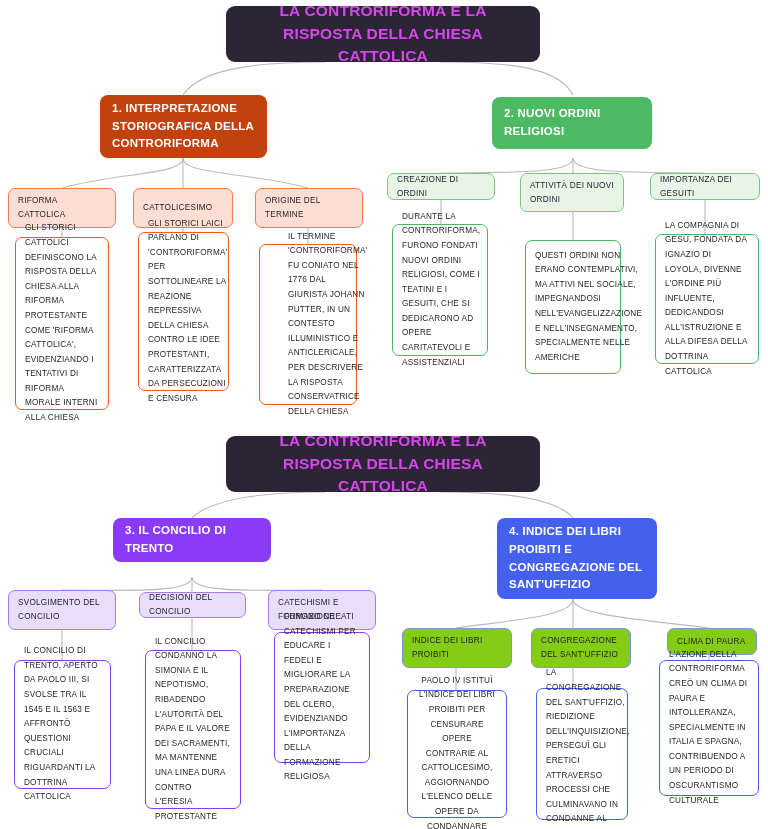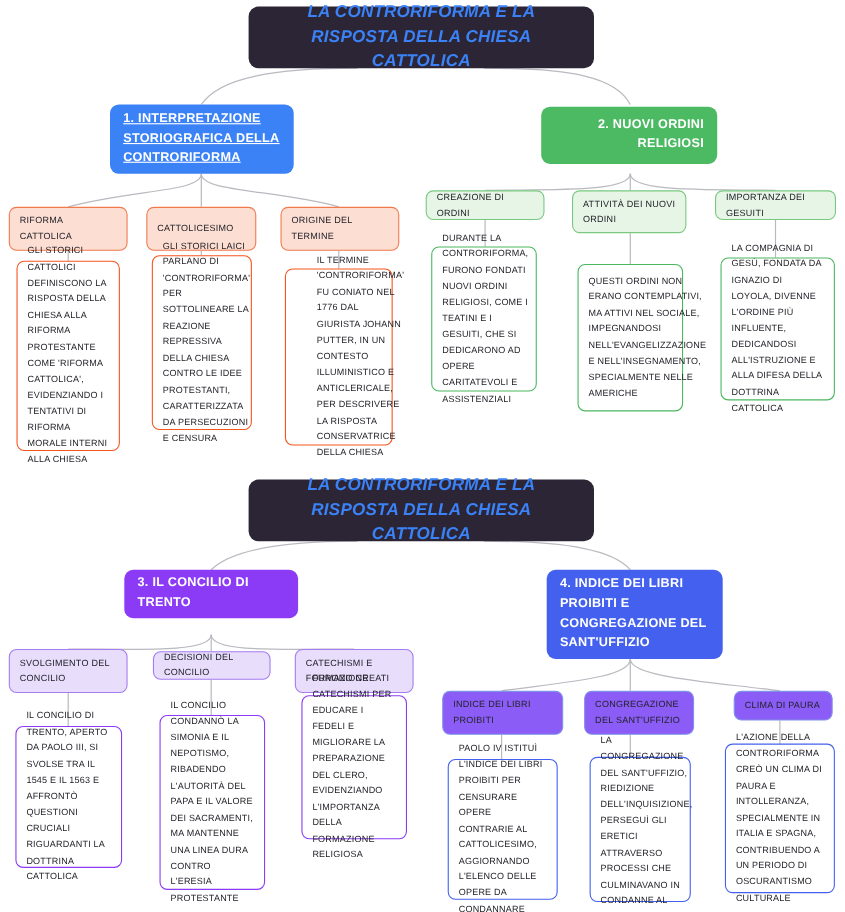--- a/index.html
+++ b/index.html
@@ -12,63 +12,62 @@
   }
   #canvas{position:absolute;left:0;top:0;width:768px;height:829px;}
   svg.links{position:absolute;left:0;top:0;width:768px;height:829px;pointer-events:none;}
   svg.links path{fill:none;stroke:#b9b9c0;stroke-width:1.1;}
 
   .node{position:absolute;box-sizing:border-box;border-radius:7px;}
 
   
   .root{
     background:#2b2536;
-    color:#3b82f6;
+    color:#d946ef;
     font-weight:bold;
     font-size:15.5px;
     letter-spacing:.2px;
     text-align:center;
     display:flex;align-items:center;justify-content:center;
     border-radius:9px;
     line-height:1.45;
     padding:6px 26px;
-    font-style:italic;
   }
 
   
   .cat{
     color:#ffffff;
     font-weight:bold;
     font-size:11.5px;
     letter-spacing:.25px;
     line-height:1.55;
     padding:9px 12px;
     display:flex;align-items:center;
     border-radius:8px;
   }
-  .cat.orange{background:#3b82f6;text-decoration:underline;}
-  .cat.green {background:#4cb963;text-align:right;}
+  .cat.orange{background:#c2410c;}
+  .cat.green {background:#4cb963;}
   .cat.purple{background:#8b3bf5;}
   .cat.blue  {background:#4361ee;}
 
   
   .pill{
     font-size:8.2px;
     letter-spacing:.25px;
     line-height:1.7;
     padding:7px 9px;
     display:flex;align-items:center;
     color:#23222b;
     border-width:1px;border-style:solid;
     border-radius:7px;
   }
   .pill.orange{background:#fcded2;border-color:#f07a4e;}
   .pill.green {background:#e6f5e6;border-color:#78c97f;}
   .pill.purple{background:#e8ddfb;border-color:#a57df0;}
-  .pill.blue  {background:#8b5cf6;border-color:#7f92e8;}
+  .pill.blue  {background:#84cc16;border-color:#7f92e8;}
 
   
   .leaf{
     background:#ffffff;
     font-size:8.2px;
     letter-spacing:.2px;
     line-height:1.78;
     padding:8px 9px;
     display:flex;align-items:center;
     color:#1e1d24;
@@ -159,21 +158,21 @@
 
   <div class="node pill purple" style="left:139px;top:592px;width:107px;height:26px;">DECISIONI DEL CONCILIO</div>
   <div class="node leaf purple" style="left:145px;top:650px;width:96px;height:159px;">IL CONCILIO CONDANNÒ LA SIMONIA E IL NEPOTISMO, RIBADENDO L'AUTORITÀ DEL PAPA E IL VALORE DEI SACRAMENTI, MA MANTENNE UNA LINEA DURA CONTRO L'ERESIA PROTESTANTE</div>
 
   <div class="node pill purple" style="left:268px;top:590px;width:108px;height:40px;">CATECHISMI E FORMAZIONE</div>
   <div class="node leaf purple" style="left:274px;top:632px;width:96px;height:131px;">FURONO CREATI CATECHISMI PER EDUCARE I FEDELI E MIGLIORARE LA PREPARAZIONE DEL CLERO, EVIDENZIANDO L'IMPORTANZA DELLA FORMAZIONE RELIGIOSA</div>
 
   <div class="node cat blue" style="left:497px;top:518px;width:160px;height:81px;">4. INDICE DEI LIBRI PROIBITI E CONGREGAZIONE DEL SANT'UFFIZIO</div>
 
   <div class="node pill blue" style="left:402px;top:628px;width:110px;height:40px;">INDICE DEI LIBRI PROIBITI</div>
-  <div class="node leaf blue" style="left:407px;top:690px;width:100px;height:128px;">PAOLO IV ISTITUÌ L'INDICE DEI LIBRI PROIBITI PER CENSURARE OPERE CONTRARIE AL CATTOLICESIMO, AGGIORNANDO L'ELENCO DELLE OPERE DA CONDANNARE</div>
+  <div class="node leaf blue" style="left:407px;top:690px;width:100px;height:128px;text-align:center;">PAOLO IV ISTITUÌ L'INDICE DEI LIBRI PROIBITI PER CENSURARE OPERE CONTRARIE AL CATTOLICESIMO, AGGIORNANDO L'ELENCO DELLE OPERE DA CONDANNARE</div>
 
   <div class="node pill blue" style="left:531px;top:628px;width:100px;height:40px;">CONGREGAZIONE DEL SANT'UFFIZIO</div>
   <div class="node leaf blue" style="left:536px;top:688px;width:92px;height:132px;">LA CONGREGAZIONE DEL SANT'UFFIZIO, RIEDIZIONE DELL'INQUISIZIONE, PERSEGUÌ GLI ERETICI ATTRAVERSO PROCESSI CHE CULMINAVANO IN CONDANNE AL ROGO</div>
 
   <div class="node pill blue" style="left:667px;top:628px;width:90px;height:27px;">CLIMA DI PAURA</div>
-  <div class="node leaf blue" style="left:659px;top:676px;width:100px;height:136px;">L'AZIONE DELLA CONTRORIFORMA CREÒ UN CLIMA DI PAURA E INTOLLERANZA, SPECIALMENTE IN ITALIA E SPAGNA, CONTRIBUENDO A UN PERIODO DI OSCURANTISMO CULTURALE</div>
+  <div class="node leaf blue" style="left:659px;top:660px;width:100px;height:136px;">L'AZIONE DELLA CONTRORIFORMA CREÒ UN CLIMA DI PAURA E INTOLLERANZA, SPECIALMENTE IN ITALIA E SPAGNA, CONTRIBUENDO A UN PERIODO DI OSCURANTISMO CULTURALE</div>
 
 </div>
 
 </body></html>

